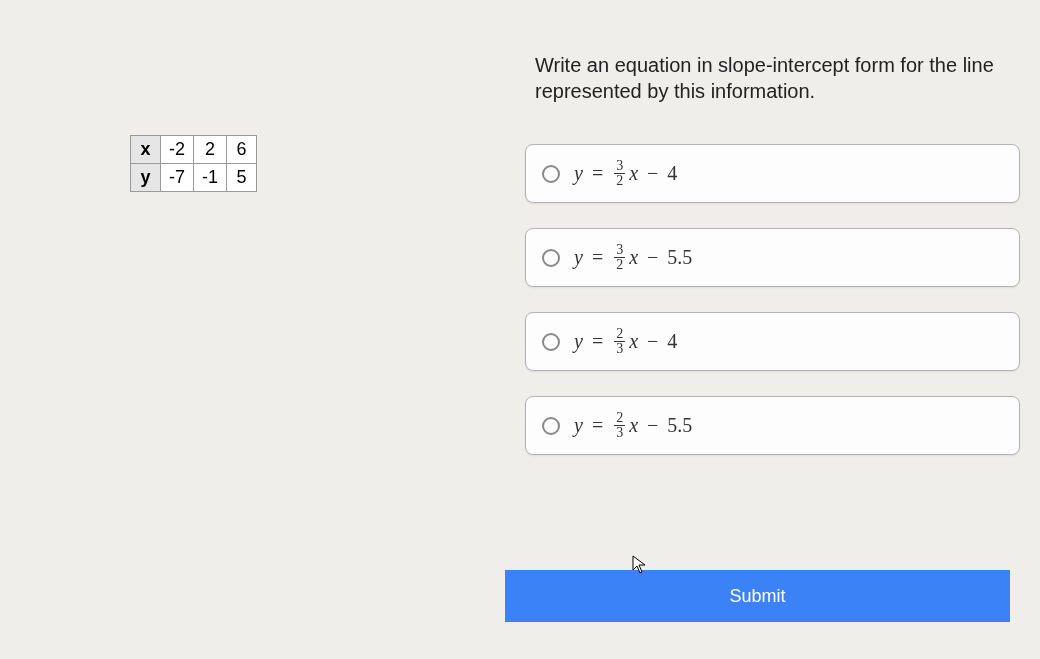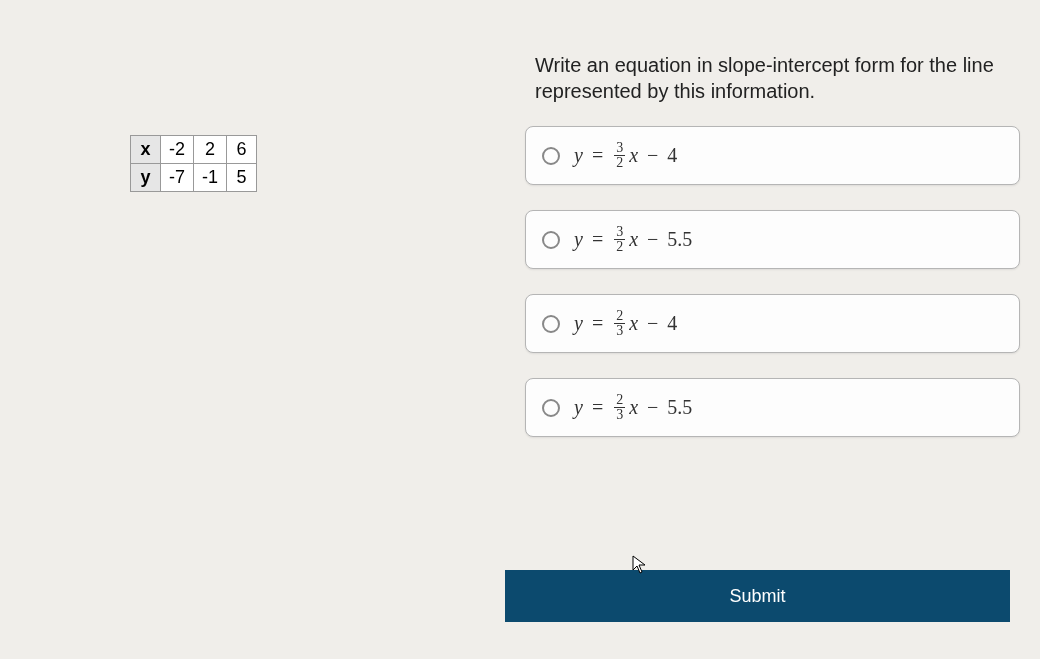--- a/index.html
+++ b/index.html
@@ -41,21 +41,21 @@
     top: 0;
     width: 535px;
     height: 659px;
     padding: 52px 20px 0 20px;
   }
   .prompt-text {
     font-family: "Comic Sans MS", "Segoe UI", sans-serif;
     font-size: 20px;
     color: #222;
     line-height: 1.3;
-    margin-bottom: 22px;
+    margin-bottom: 40px;
     padding-left: 10px;
   }
   .options { display: flex; flex-direction: column; gap: 25px; }
   .option {
     border: 1px solid #b5b5b5;
     border-radius: 8px;
     background: #fdfdfd;
     padding: 14px 16px;
     display: flex;
     align-items: center;
@@ -91,21 +91,21 @@
     margin: 0 2px;
   }
   .frac .num { border-bottom: 1px solid #333; padding: 0 2px; }
   .frac .den { padding: 0 2px; }
   .submit-btn {
     position: absolute;
     left: 505px;
     top: 570px;
     width: 505px;
     height: 52px;
-    background: #0c4a6e;
+    background: #3b82f6;
     color: #fff;
     font-size: 18px;
     font-family: "Segoe UI", Arial, sans-serif;
     border: none;
     cursor: pointer;
     display: flex;
     align-items: center;
     justify-content: center;
   }
   .cursor {

